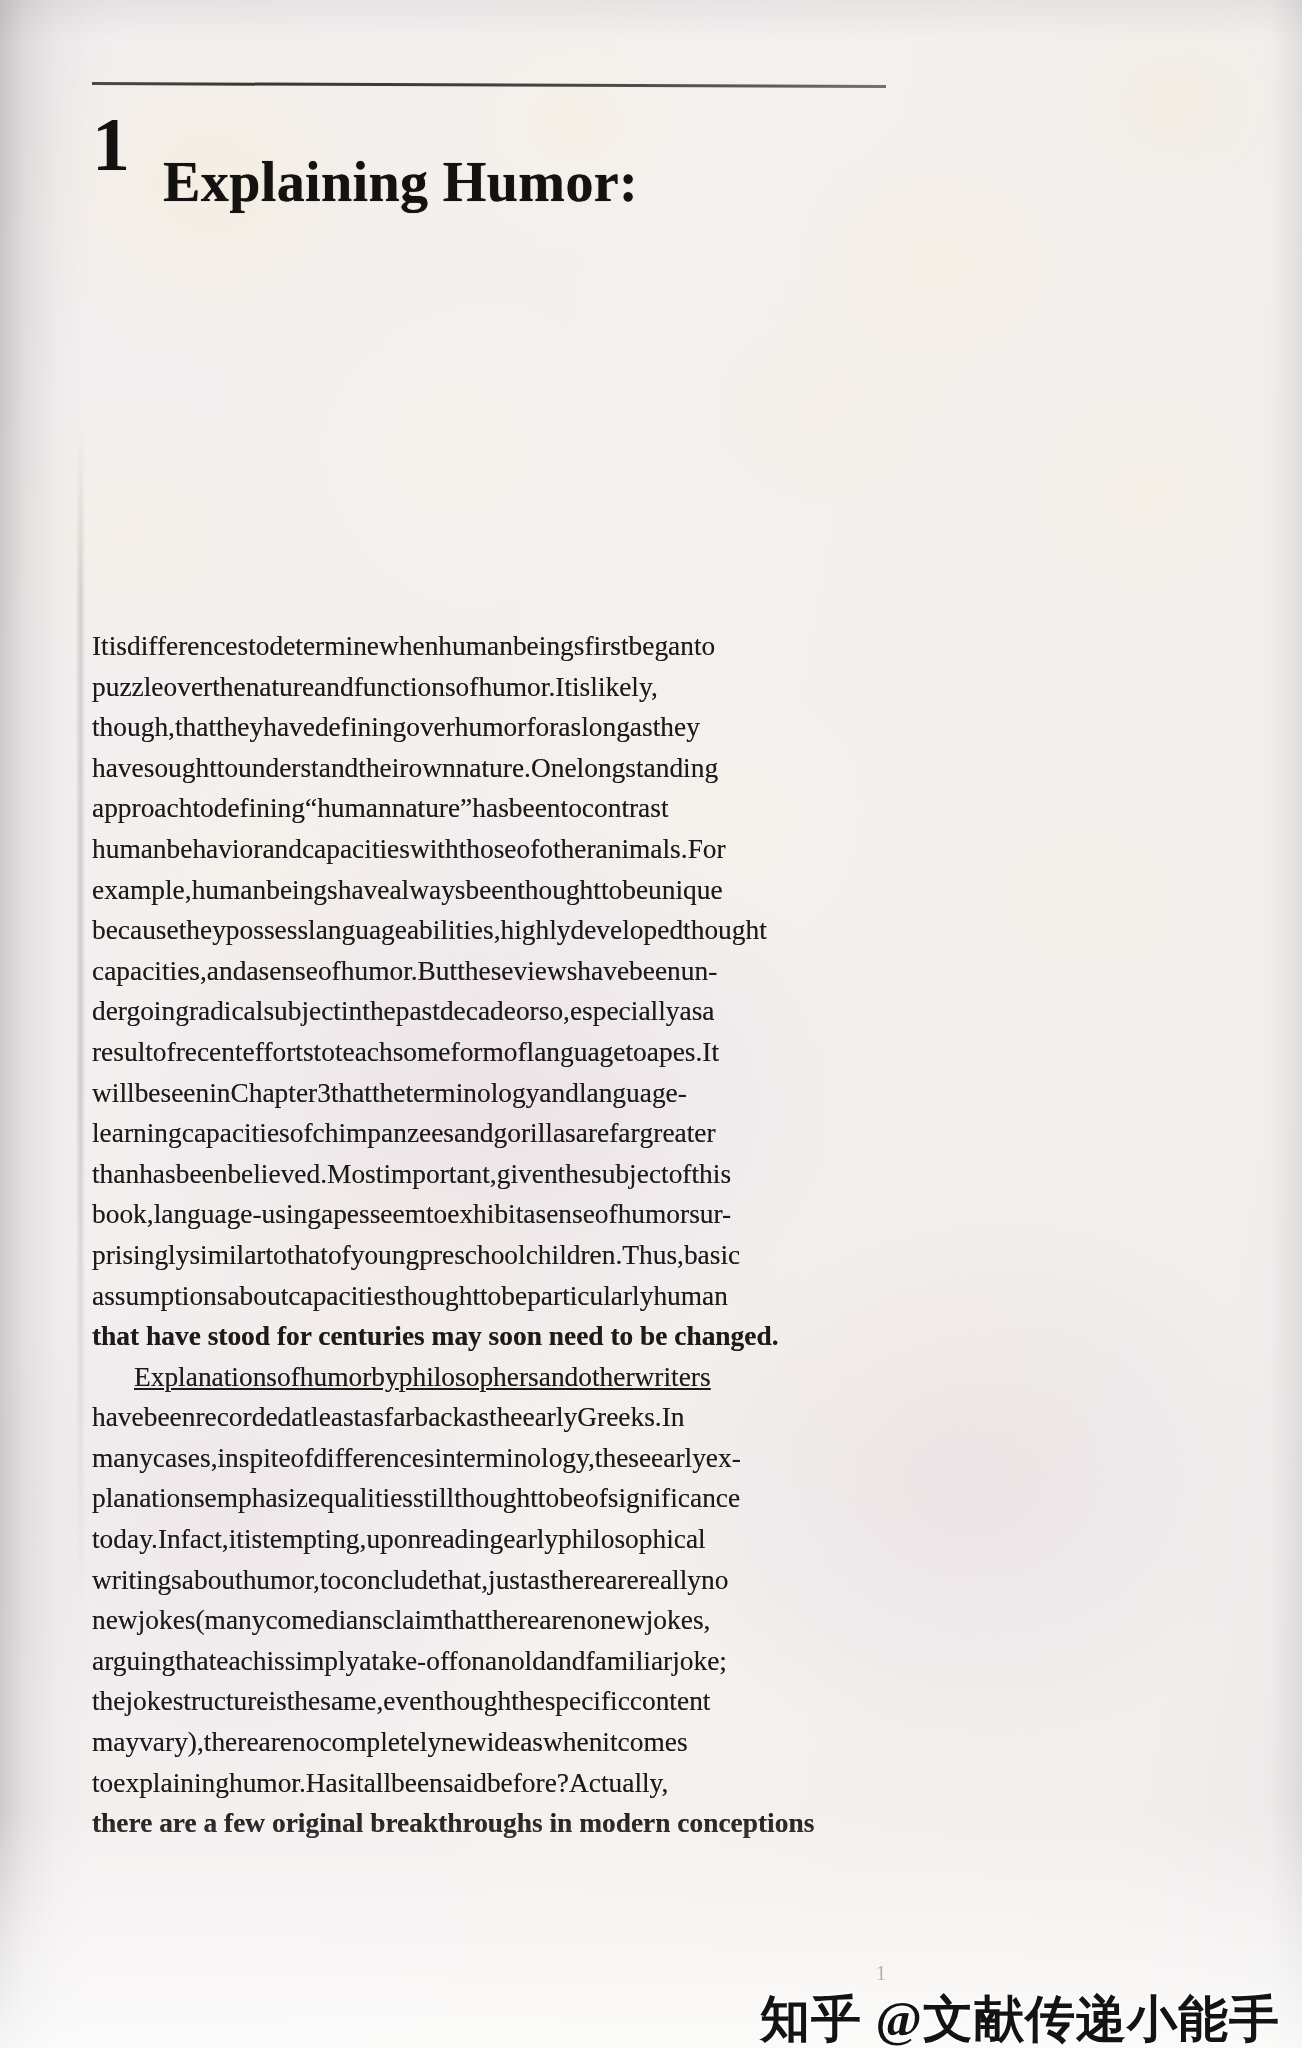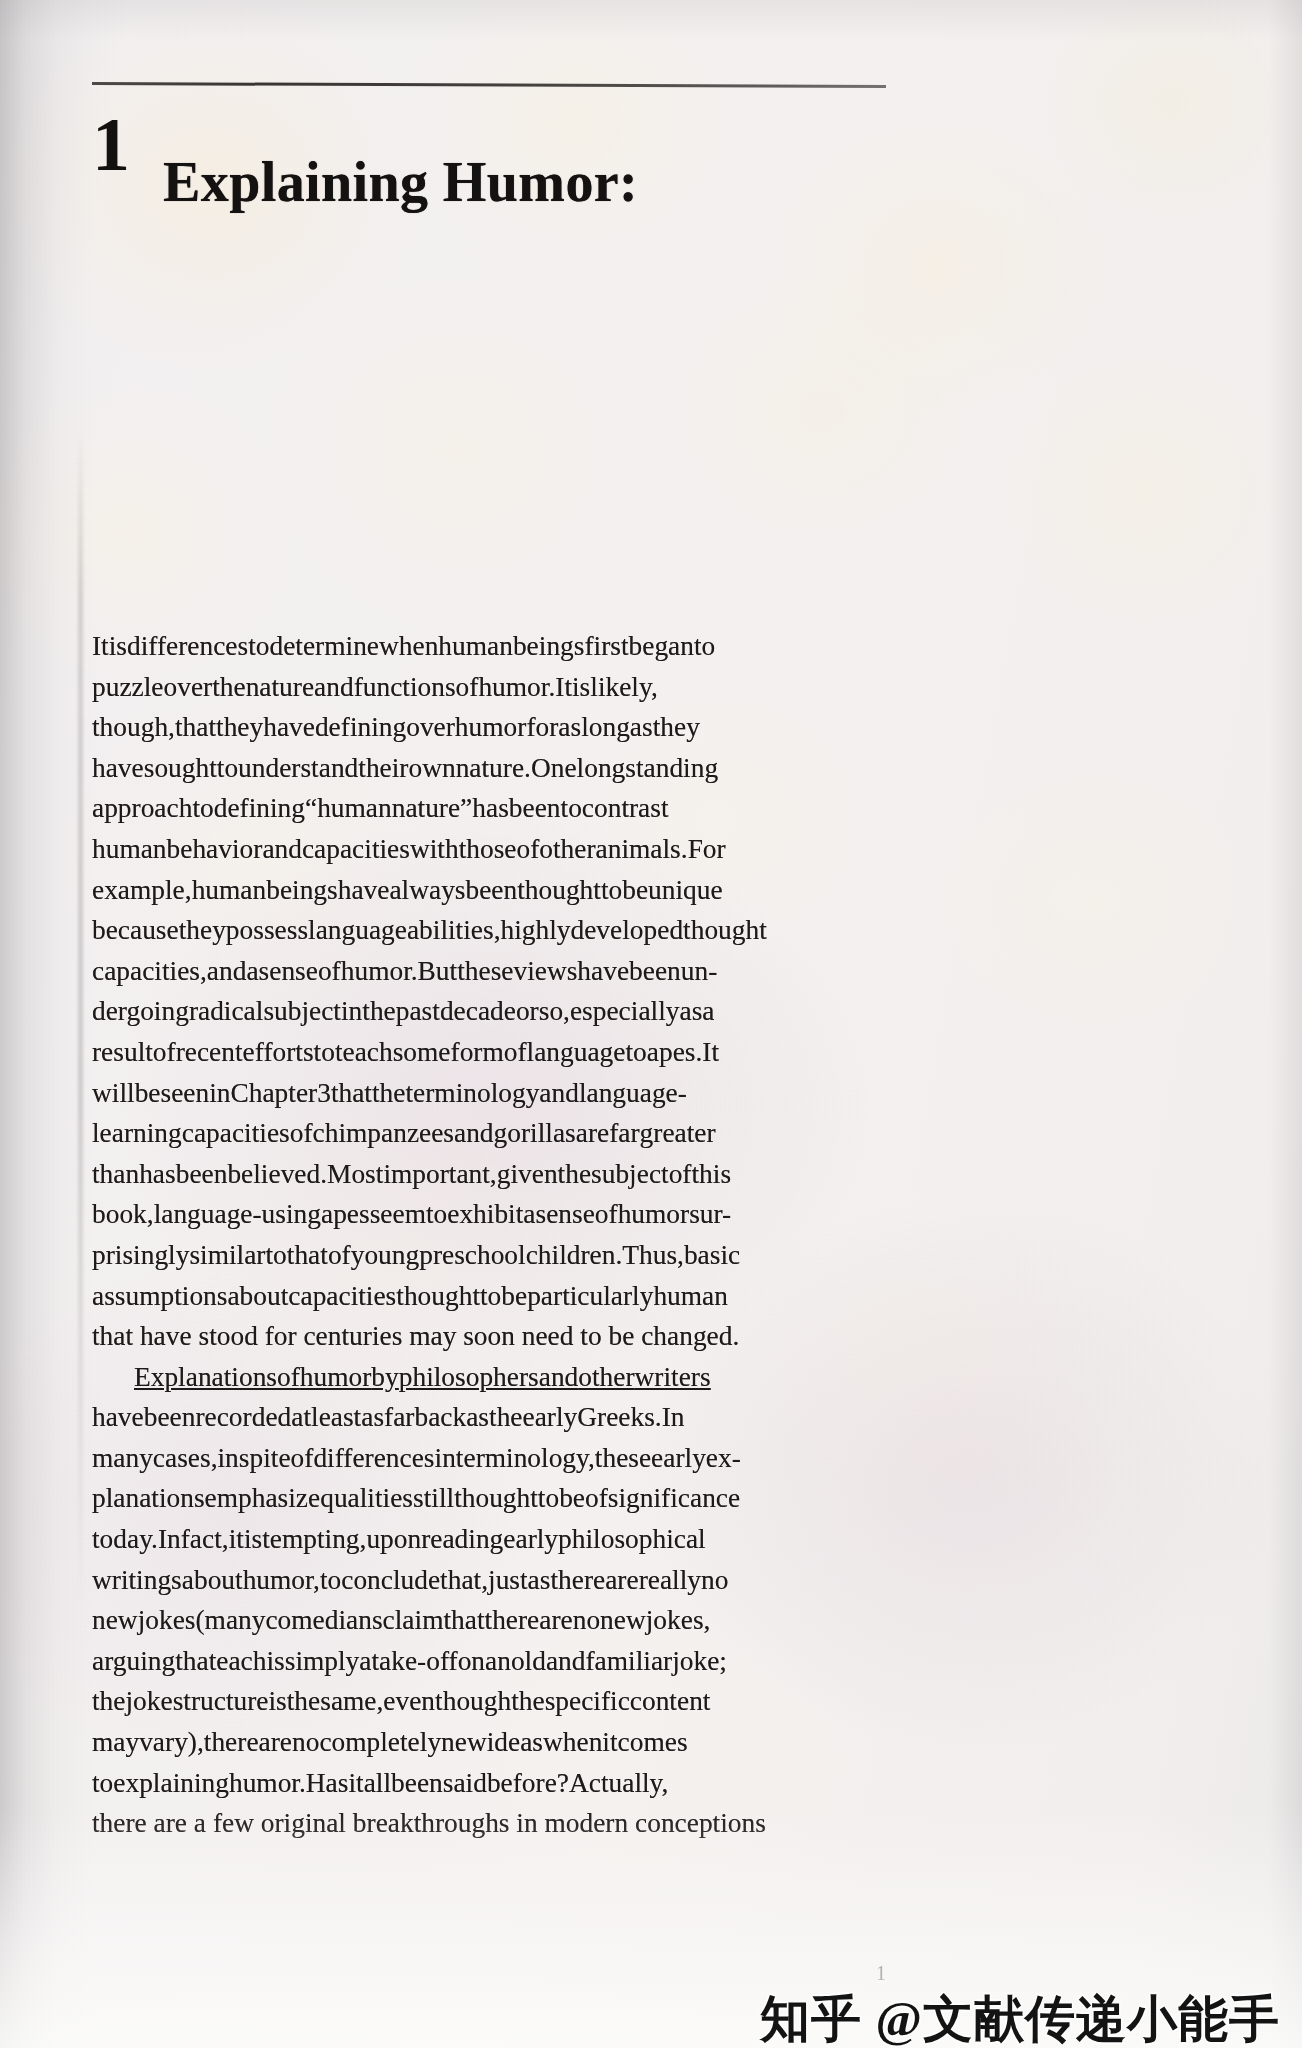--- a/index.html
+++ b/index.html
@@ -163,20 +163,21 @@
     display: flex;
     justify-content: flex-start;
     white-space: nowrap;
     height: 40.6px;
   }
   .ln > span { display: inline-block; }
   
   .ln.flush {
     display: block;
     text-align: left;
+    font-weight: bold;
   }
   .ln.indent { padding-left: 42px; text-decoration: underline; }
 
   
   .folio {
     position: absolute;
     left: 0;
     top: 1962px;
     width: 794px;
     text-align: right;

